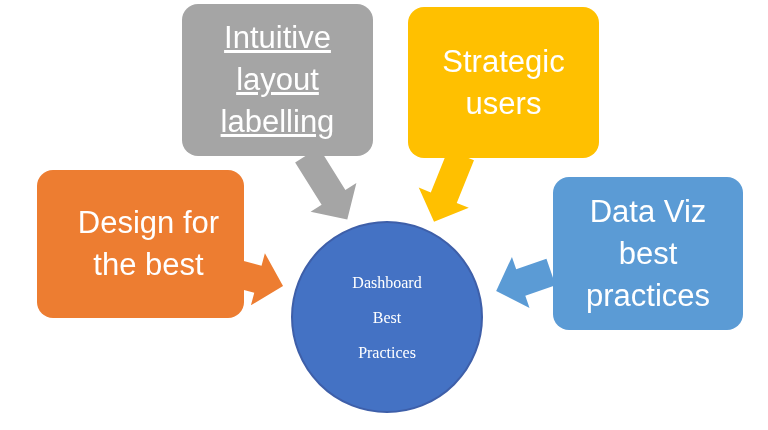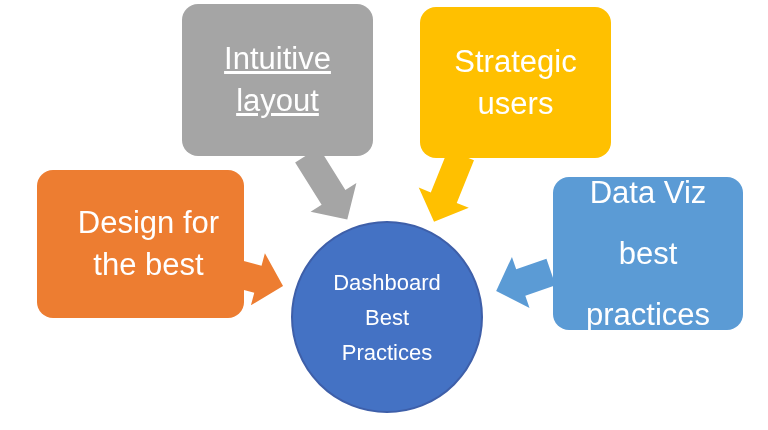--- a/index.html
+++ b/index.html
@@ -27,39 +27,40 @@
     text-align: center;
   }
   .node .line {
     font-size: 31px;
     line-height: 42px;
     white-space: nowrap;
   }
   .box-users   { left: 37px;  top: 170px; width: 191px; height: 148px; padding-left: 16px; }
   .box-label   { left: 182px; top: 4px;   width: 191px; height: 152px; text-decoration: underline; }
   .box-layout  { left: 408px; top: 7px;   width: 191px; height: 151px; }
-  .box-dataviz { left: 553px; top: 177px; width: 190px; height: 153px; gap: 19px; }
+  .box-dataviz { left: 553px; top: 177px; width: 190px; height: 153px; }
   .hub {
     position: absolute;
     left: 291px; top: 221px;
     width: 192px; height: 192px;
     border-radius: 50%;
     border: 2px solid transparent;
     box-sizing: border-box;
     display: flex;
     flex-direction: column;
     align-items: center;
     justify-content: center;
     color: #ffffff;
     text-align: center;
   }
   .hub .line {
-    font-size: 22px;
+    font-size: 16px;
     line-height: 35px;
     white-space: nowrap;
+    font-family: Liberation Serif, serif;
   }
 </style>
 </head>
 <body>
 
 <div class="canvas">
 
   <svg class="arrow-layer" viewBox="0 0 768 430" xmlns="http://www.w3.org/2000/svg">
 
     <polygon points="0,-14 32,-14 32,-27 58,0 32,27 32,14 0,14" transform="translate(227,271) rotate(15)" fill="#ED7D31"></polygon>
@@ -72,23 +73,24 @@
   </svg>
 
   <div class="node box-users" style="background: rgb(237, 125, 49);">
     <div class="line">Design for</div>
     <div class="line">the best</div>
   </div>
 
   <div class="node box-label" style="background: rgb(165, 165, 165);">
     <div class="line">Intuitive</div>
     <div class="line">layout</div>
+    <div class="line">labelling</div>
   </div>
 
-  <div class="node box-layout" style="background: rgb(255, 192, 0); margin-left: 12px;">
+  <div class="node box-layout" style="background: rgb(255, 192, 0);">
     <div class="line">Strategic</div>
     <div class="line">users</div>
   </div>
 
   <div class="node box-dataviz" style="background: rgb(91, 155, 213);">
     <div class="line">Data Viz</div>
     <div class="line">best</div>
     <div class="line">practices</div>
   </div>
 

